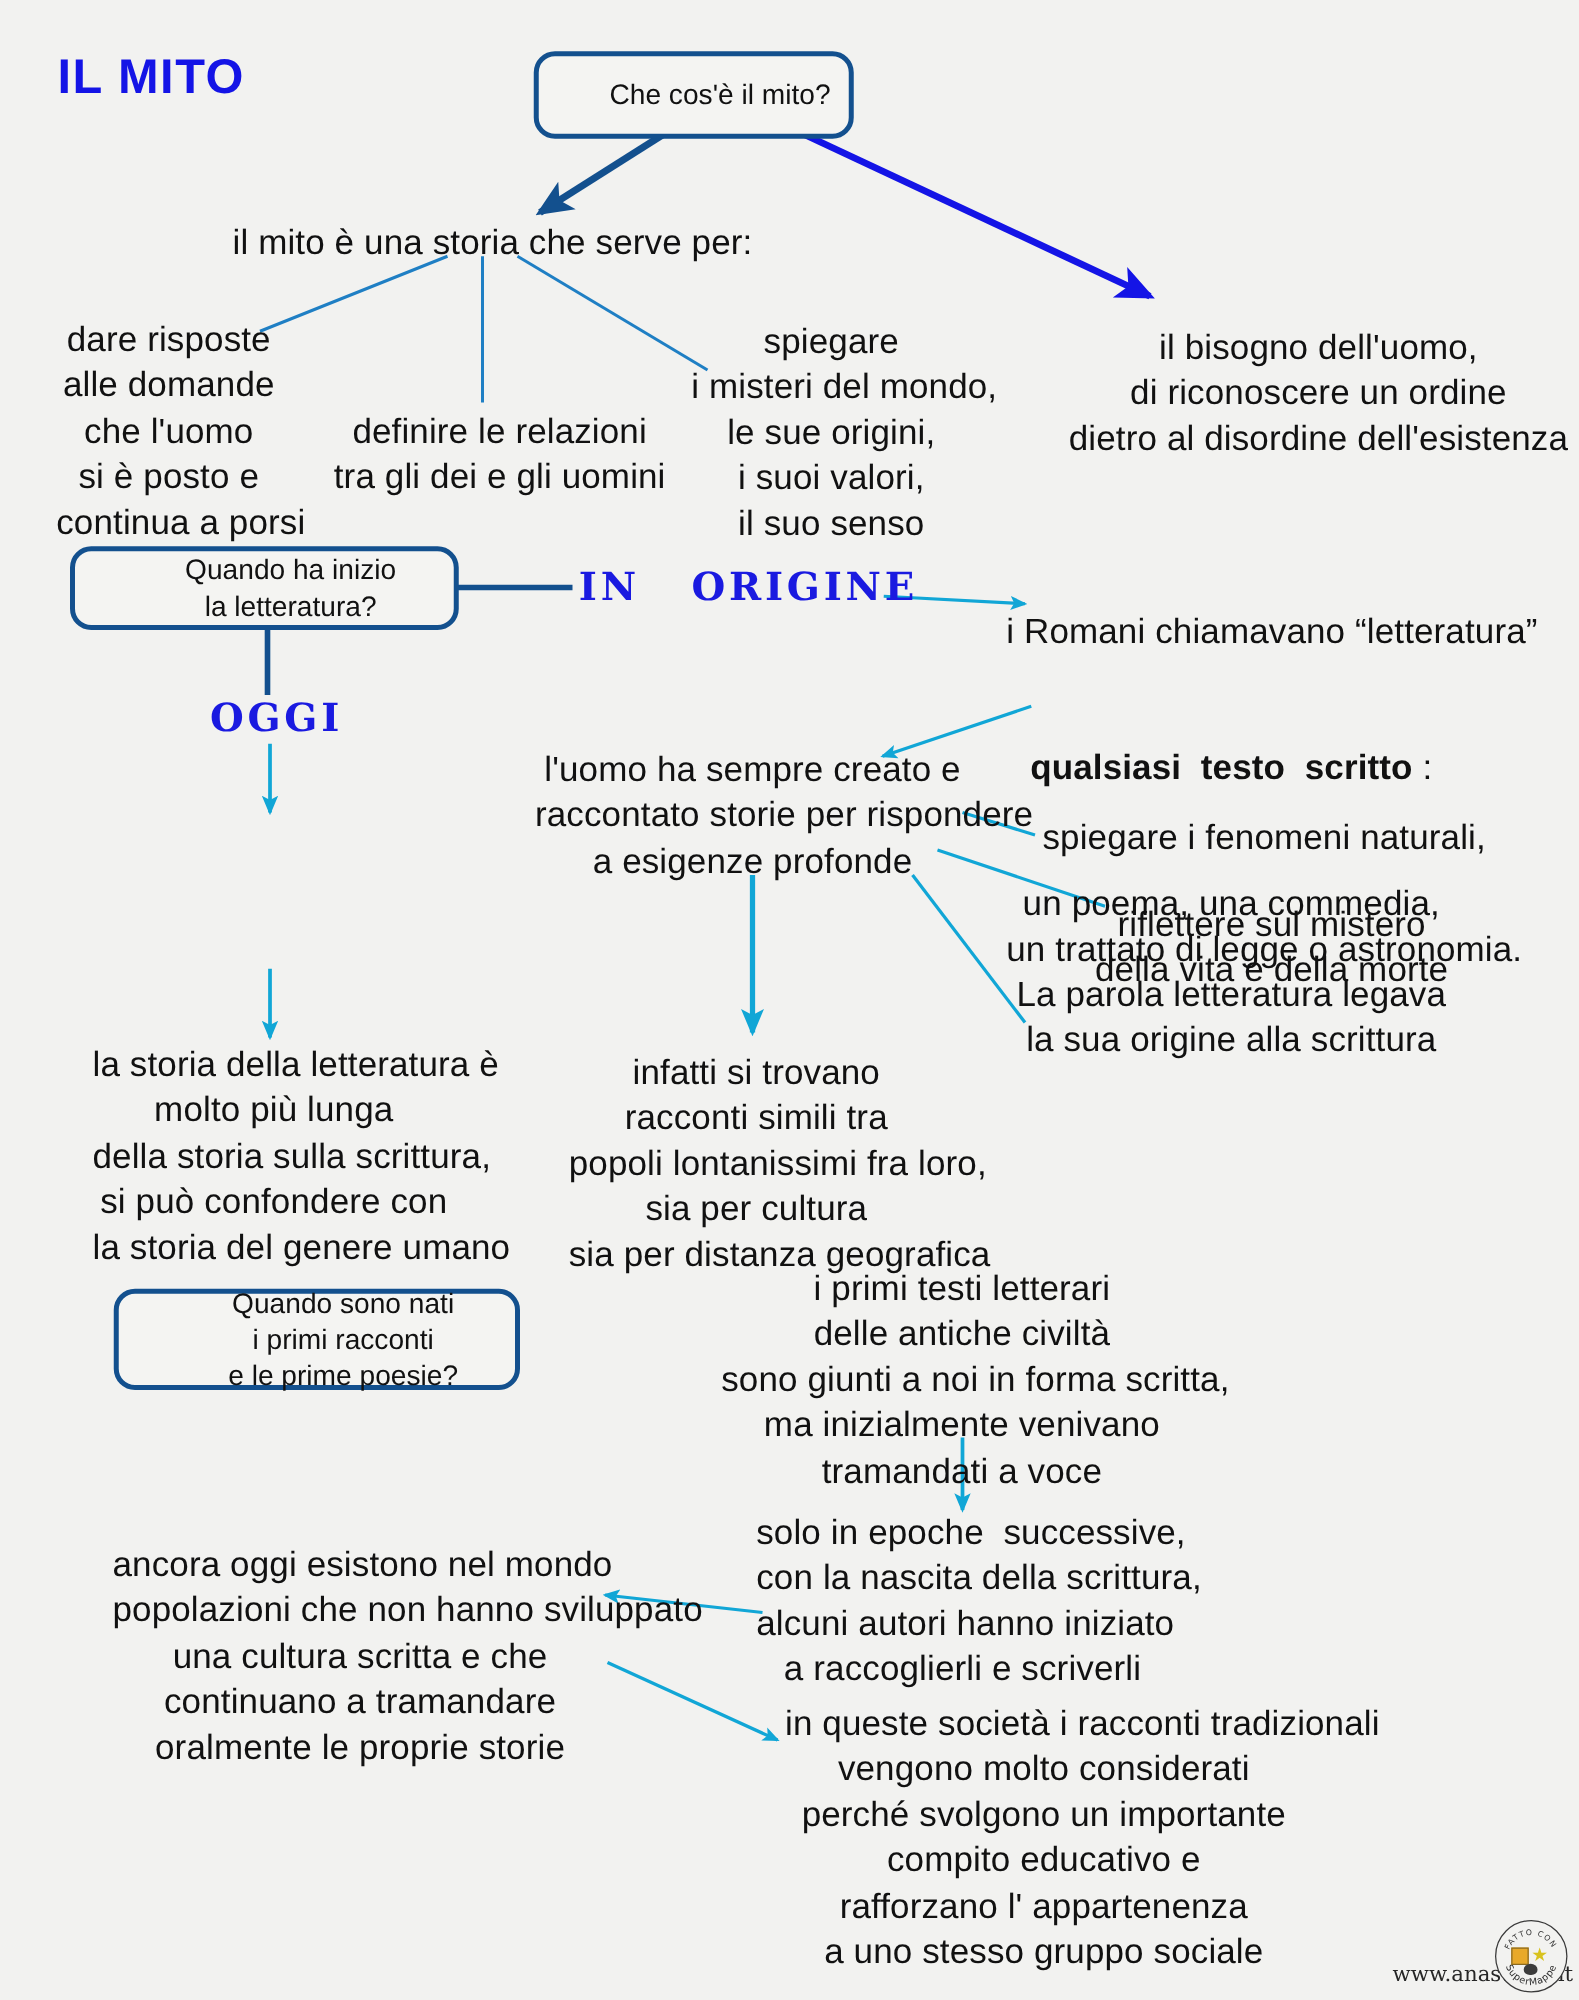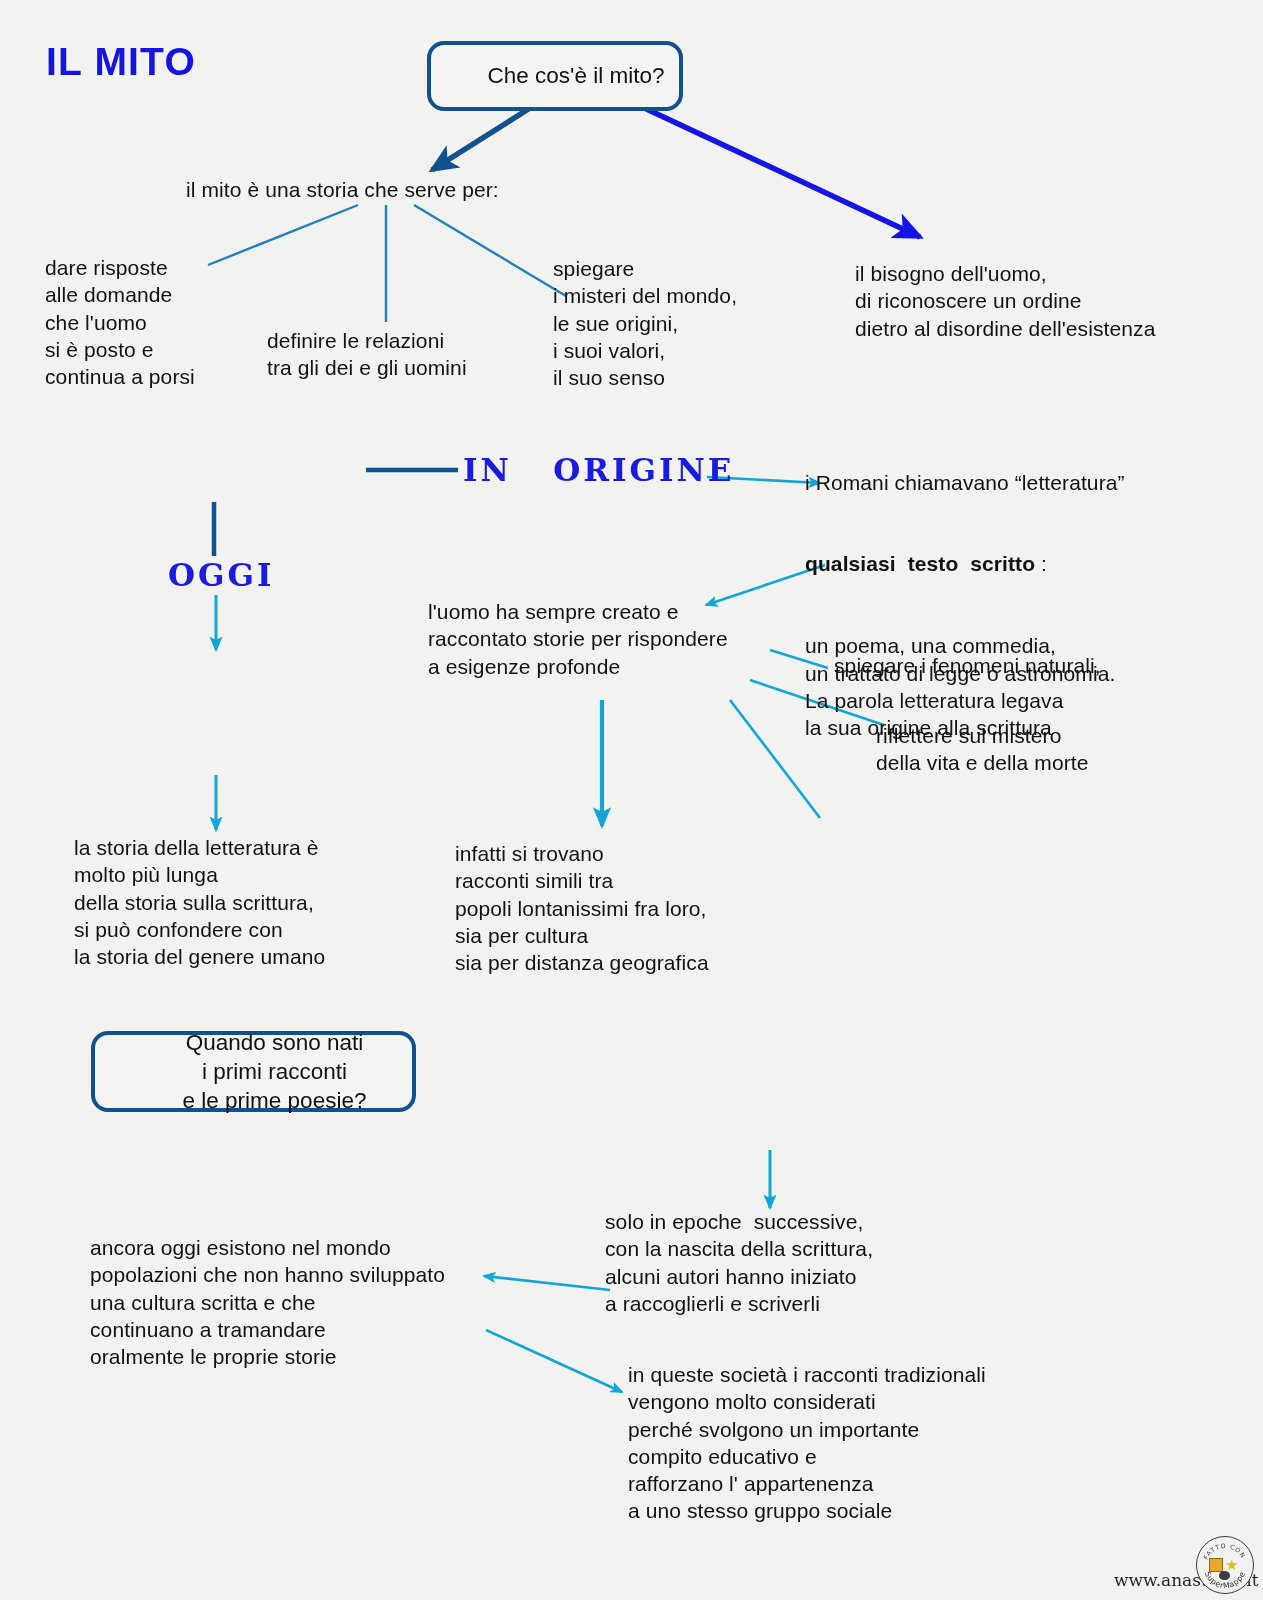--- a/index.html
+++ b/index.html
@@ -24,22 +24,22 @@
     height: 1600px;
     pointer-events: none;
   }
   .node {
     position: absolute;
     white-space: pre;
     line-height: 1.30;
     letter-spacing: .1px;
   }
   .txt {
-    font-size: 21px;
-    text-align: left;
+    font-size: 28px;
+    text-align: center;
   }
   .txt b { font-weight: bold; }
 
   
   .title {
     position: absolute;
     font-size: 39px;
     font-weight: bold;
     color: #1414e6;
     letter-spacing: 1.2px;
@@ -168,20 +168,22 @@
 
     <path d="M 610 1290 L 484 1276" stroke="#11a6d6" stroke-width="2.6" fill="none" marker-end="url(#ahCyan)"></path>
 
     <path d="M 486 1330 L 622 1392" stroke="#11a6d6" stroke-width="2.6" fill="none" marker-end="url(#ahCyan)"></path>
   </svg>
 
   <div class="title" style="left:46px; top:40px;">IL MITO</div>
 
   <div class="qbox" style="left:427px; top:41px; width:256px; height:70px;">Che cos'è il mito?</div>
 
+  <div class="qbox" style="left:56px; top:437px; width:311px; height:67px;">Quando ha inizio
+la letteratura?</div>
 
   <div class="qbox" style="left:91px; top:1031px; width:325px; height:81px;">Quando sono nati
 i primi racconti
 e le prime poesie?</div>
 
   <div class="marker" style="left:463px; top:452px;">IN   ORIGINE</div>
   <div class="marker" style="left:168px; top:557px;">OGGI</div>
 
   <div class="node txt" style="left:186px; top:176px;">il mito è una storia che serve per:</div>
 
@@ -229,20 +231,25 @@
 della storia sulla scrittura,
 si può confondere con
 la storia del genere umano</div>
 
   <div class="node txt" style="left:455px; top:840px; width:300px;">infatti si trovano
 racconti simili tra
 popoli lontanissimi fra loro,
 sia per cultura
 sia per distanza geografica</div>
 
+  <div class="node txt" style="left:577px; top:1013px; width:385px;">i primi testi letterari
+delle antiche civiltà
+sono giunti a noi in forma scritta,
+ma inizialmente venivano
+tramandati a voce</div>
 
   <div class="node txt" style="left:605px; top:1208px; width:330px;">solo in epoche  successive,
 con la nascita della scrittura,
 alcuni autori hanno iniziato
 a raccoglierli e scriverli</div>
 
   <div class="node txt" style="left:628px; top:1361px; width:414px;">in queste società i racconti tradizionali
 vengono molto considerati
 perché svolgono un importante
 compito educativo e

